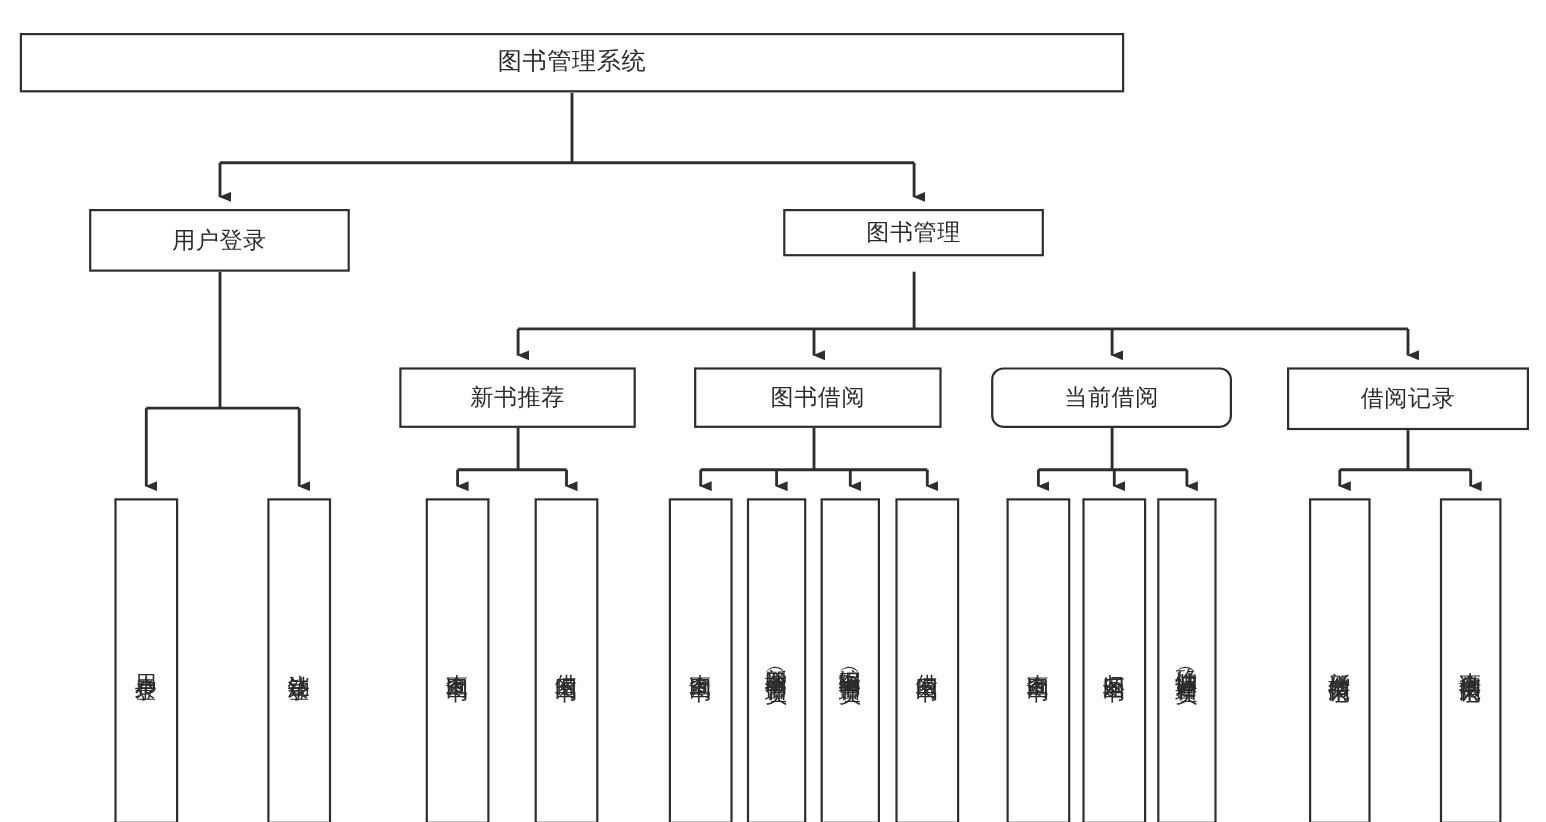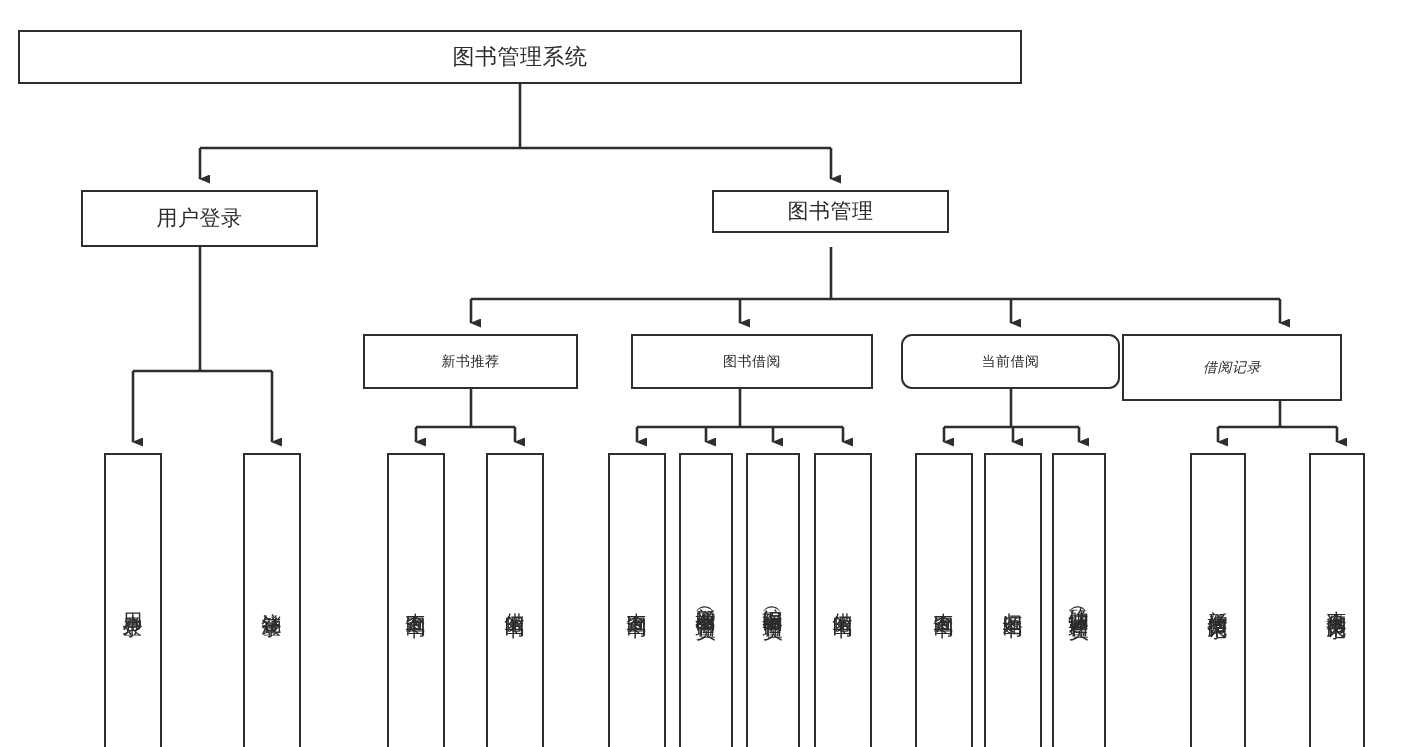--- a/index.html
+++ b/index.html
@@ -46,21 +46,21 @@
   }
   .node.vertical .node-label {
     writing-mode: vertical-rl;
     text-orientation: upright;
     letter-spacing: 2px;
     line-height: 1.0;
     white-space: nowrap;
   }
   .node.level-0 .node-label { font-size: 22px; }
   .node.level-1 .node-label { font-size: 21px; }
-  .node.level-2 .node-label { font-size: 14px; }
+  .node.level-2 .node-label { font-size: 21px; }
   .node.level-3 .node-label { font-size: 20px; }
   #watermark {
     position: absolute;
     right: 8px;
     bottom: 4px;
     font-size: 17px;
     color: #b9b9b9;
     letter-spacing: 0.5px;
     white-space: nowrap;
   }
@@ -119,27 +119,27 @@
       </div>
       <div class="node level-1" style="left: 81px; top: 174px; width: 237px; height: 57px;">
         <span class="node-label">用户登录</span>
       </div>
       <div class="node level-1" style="left: 712px; top: 174px; width: 237px; height: 43px;">
         <span class="node-label">图书管理</span>
       </div>
       <div class="node level-2" style="left: 363px; top: 318px; width: 215px; height: 55px;">
         <span class="node-label">新书推荐</span>
       </div>
-      <div class="node level-2" style="left: 631px; top: 318px; width: 242px; height: 55px;">
+      <div class="node level-2" style="left: 631px; top: 318px; width: 225px; height: 55px;">
         <span class="node-label">图书借阅</span>
       </div>
       <div class="node level-2" style="left: 901px; top: 318px; width: 219px; height: 55px; border-radius: 11px;">
         <span class="node-label">当前借阅</span>
       </div>
-      <div class="node level-2" style="left: 1122px; top: 318px; width: 220px; height: 67px; font-style: italic;">
+      <div class="node level-2" style="left: 1170px; top: 318px; width: 220px; height: 57px;">
         <span class="node-label">借阅记录</span>
       </div>
       <div class="node level-3 vertical" style="left: 104px; top: 437px; width: 58px; height: 296px;">
         <span class="node-label">用户登录</span>
       </div>
       <div class="node level-3 vertical" style="left: 243px; top: 437px; width: 58px; height: 296px;">
         <span class="node-label">注销登录</span>
       </div>
       <div class="node level-3 vertical" style="left: 387px; top: 437px; width: 58px; height: 296px;">
         <span class="node-label">查询图书</span>

